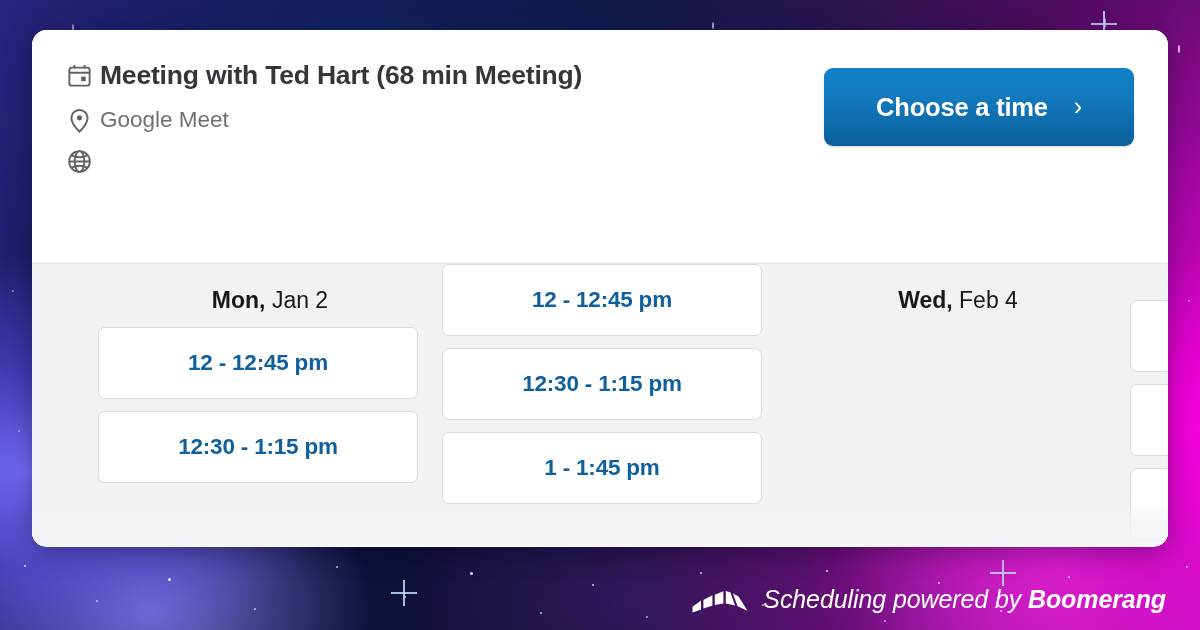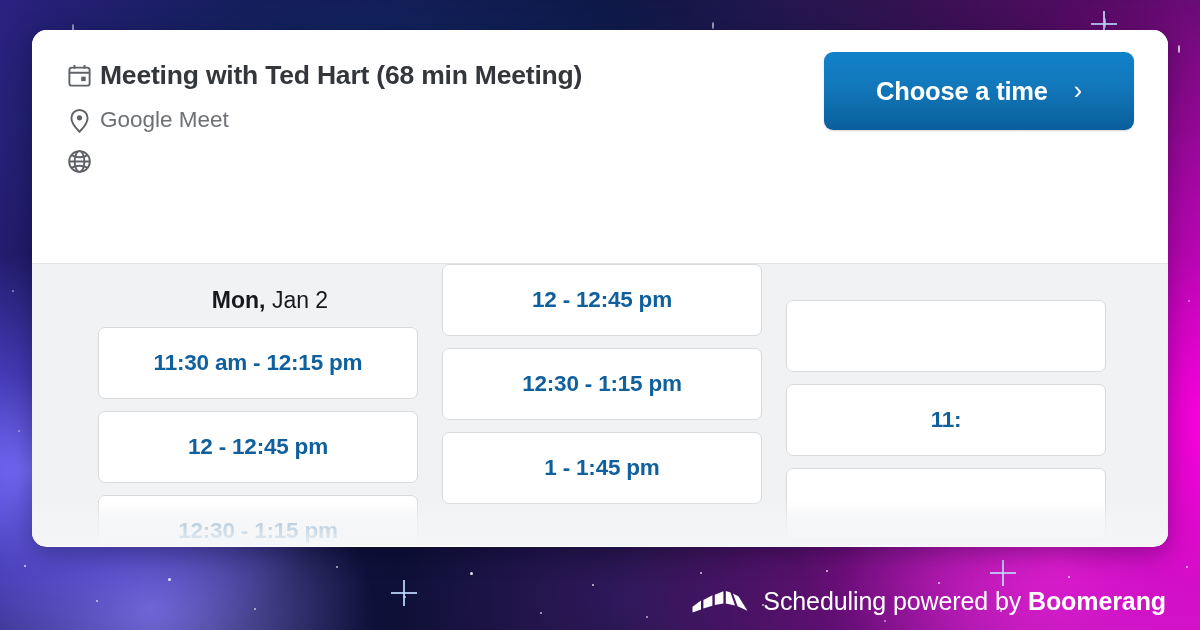--- a/index.html
+++ b/index.html
@@ -72,21 +72,21 @@
   }
   .sub {
     font-size: 22.5px;
     color: #6d7075;
     line-height: 30px;
     white-space: nowrap;
   }
 
   .cta {
     position: absolute;
-    right: 34px; top: 22px;
+    right: 34px; top: 38px;
     width: 310px; height: 78px;
     border: none;
     border-radius: 9px;
     background: linear-gradient(180deg, #1081c9 0%, #1278bb 42%, #0a5f9b 100%);
     color: #fff;
     font-family: "Liberation Sans", sans-serif;
     font-size: 25.5px;
     font-weight: bold;
     letter-spacing: -.2px;
     cursor: pointer;
@@ -143,21 +143,21 @@
     left: 0; right: 0; bottom: 0;
     height: 46px;
     background: linear-gradient(180deg, rgba(241,242,244,0) 0%, rgba(243,244,246,.72) 42%, rgba(245,246,248,.96) 100%);
     pointer-events: none;
   }
 
   
   .footer {
     position: absolute;
     right: 34px; bottom: 14px;
-    display: flex; align-items: flex-end; gap: 7px;
+    display: flex; align-items: center; gap: 7px; font-style: italic;
   }
   .boomerang-logo { width: 66px; height: 34px; flex: 0 0 66px; }
   .footer-text {
     font-size: 25px;
     color: #ffffff;
     white-space: nowrap;
     letter-spacing: -.1px;
   }
   .footer-text b { font-weight: bold; }
 </style>
@@ -248,31 +248,38 @@
       </button>
     </div>
 
     <div class="slots">
       <div class="cols">
 
         <div class="col">
           <div class="col-head">
             <b>Mon,</b><span> Jan 2</span>
           </div>
-          <div class="slot">11:30 am - 12:15 pm</div>
           <div class="slot">12 - 12:45 pm</div>
           <div class="slot">12:30 - 1:15 pm</div>
         </div>
 
         <div class="col">
           <div class="slot">12 - 12:45 pm</div>
           <div class="slot">12:30 - 1:15 pm</div>
           <div class="slot">1 - 1:45 pm</div>
         </div>
 
+        <div class="col">
+          <div class="col-head">
+            <b>Wed,</b><span> Feb 4</span>
+          </div>
+          <div class="slot empty"></div>
+          <div class="slot empty"></div>
+          <div class="slot empty"></div>
+        </div>
 
         <div class="col">
           <div class="col-head">
             <b></b><span></span>
           </div>
           <div class="slot"></div>
           <div class="slot">11:</div>
           <div class="slot"></div>
         </div>
 

